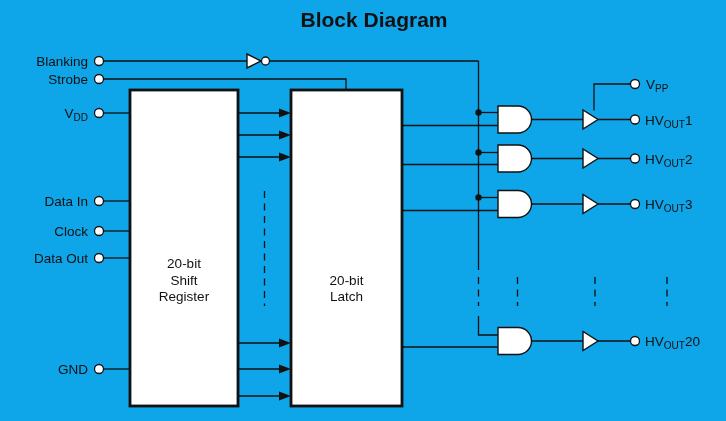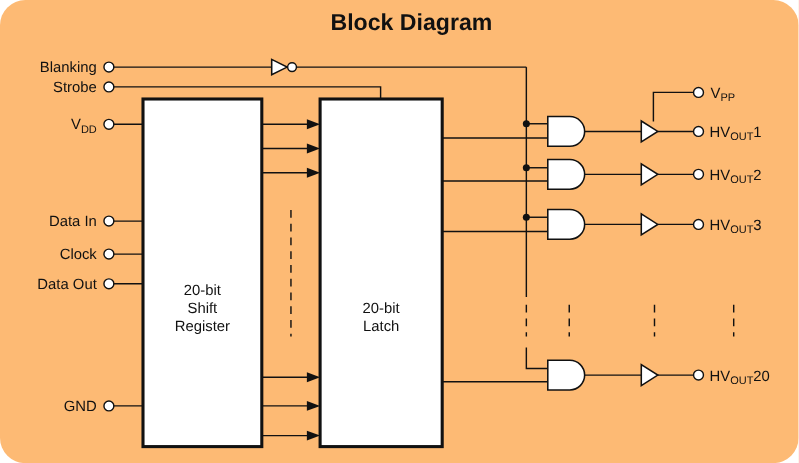--- a/index.html
+++ b/index.html
@@ -5,23 +5,22 @@
   html, body {
     margin: 0;
     padding: 0;
     background: #ffffff;
     font-family: "Liberation Sans", sans-serif;
   }
   .stage {
     position: relative;
     width: 726px;
     height: 421px;
-    background: #fdba74;
+    background: #0ea5e9;
     overflow: hidden;
-    border-radius: 23px;
   }
   svg { display: block; }
   text {
     font-family: "Liberation Sans", sans-serif;
     fill: #111111;
   }
   .pin-label { font-size: 13.5px; }
   .sub { font-size: 10px; }
   .box-label { font-size: 13.5px; }
   .title { font-size: 21px; font-weight: bold; }

